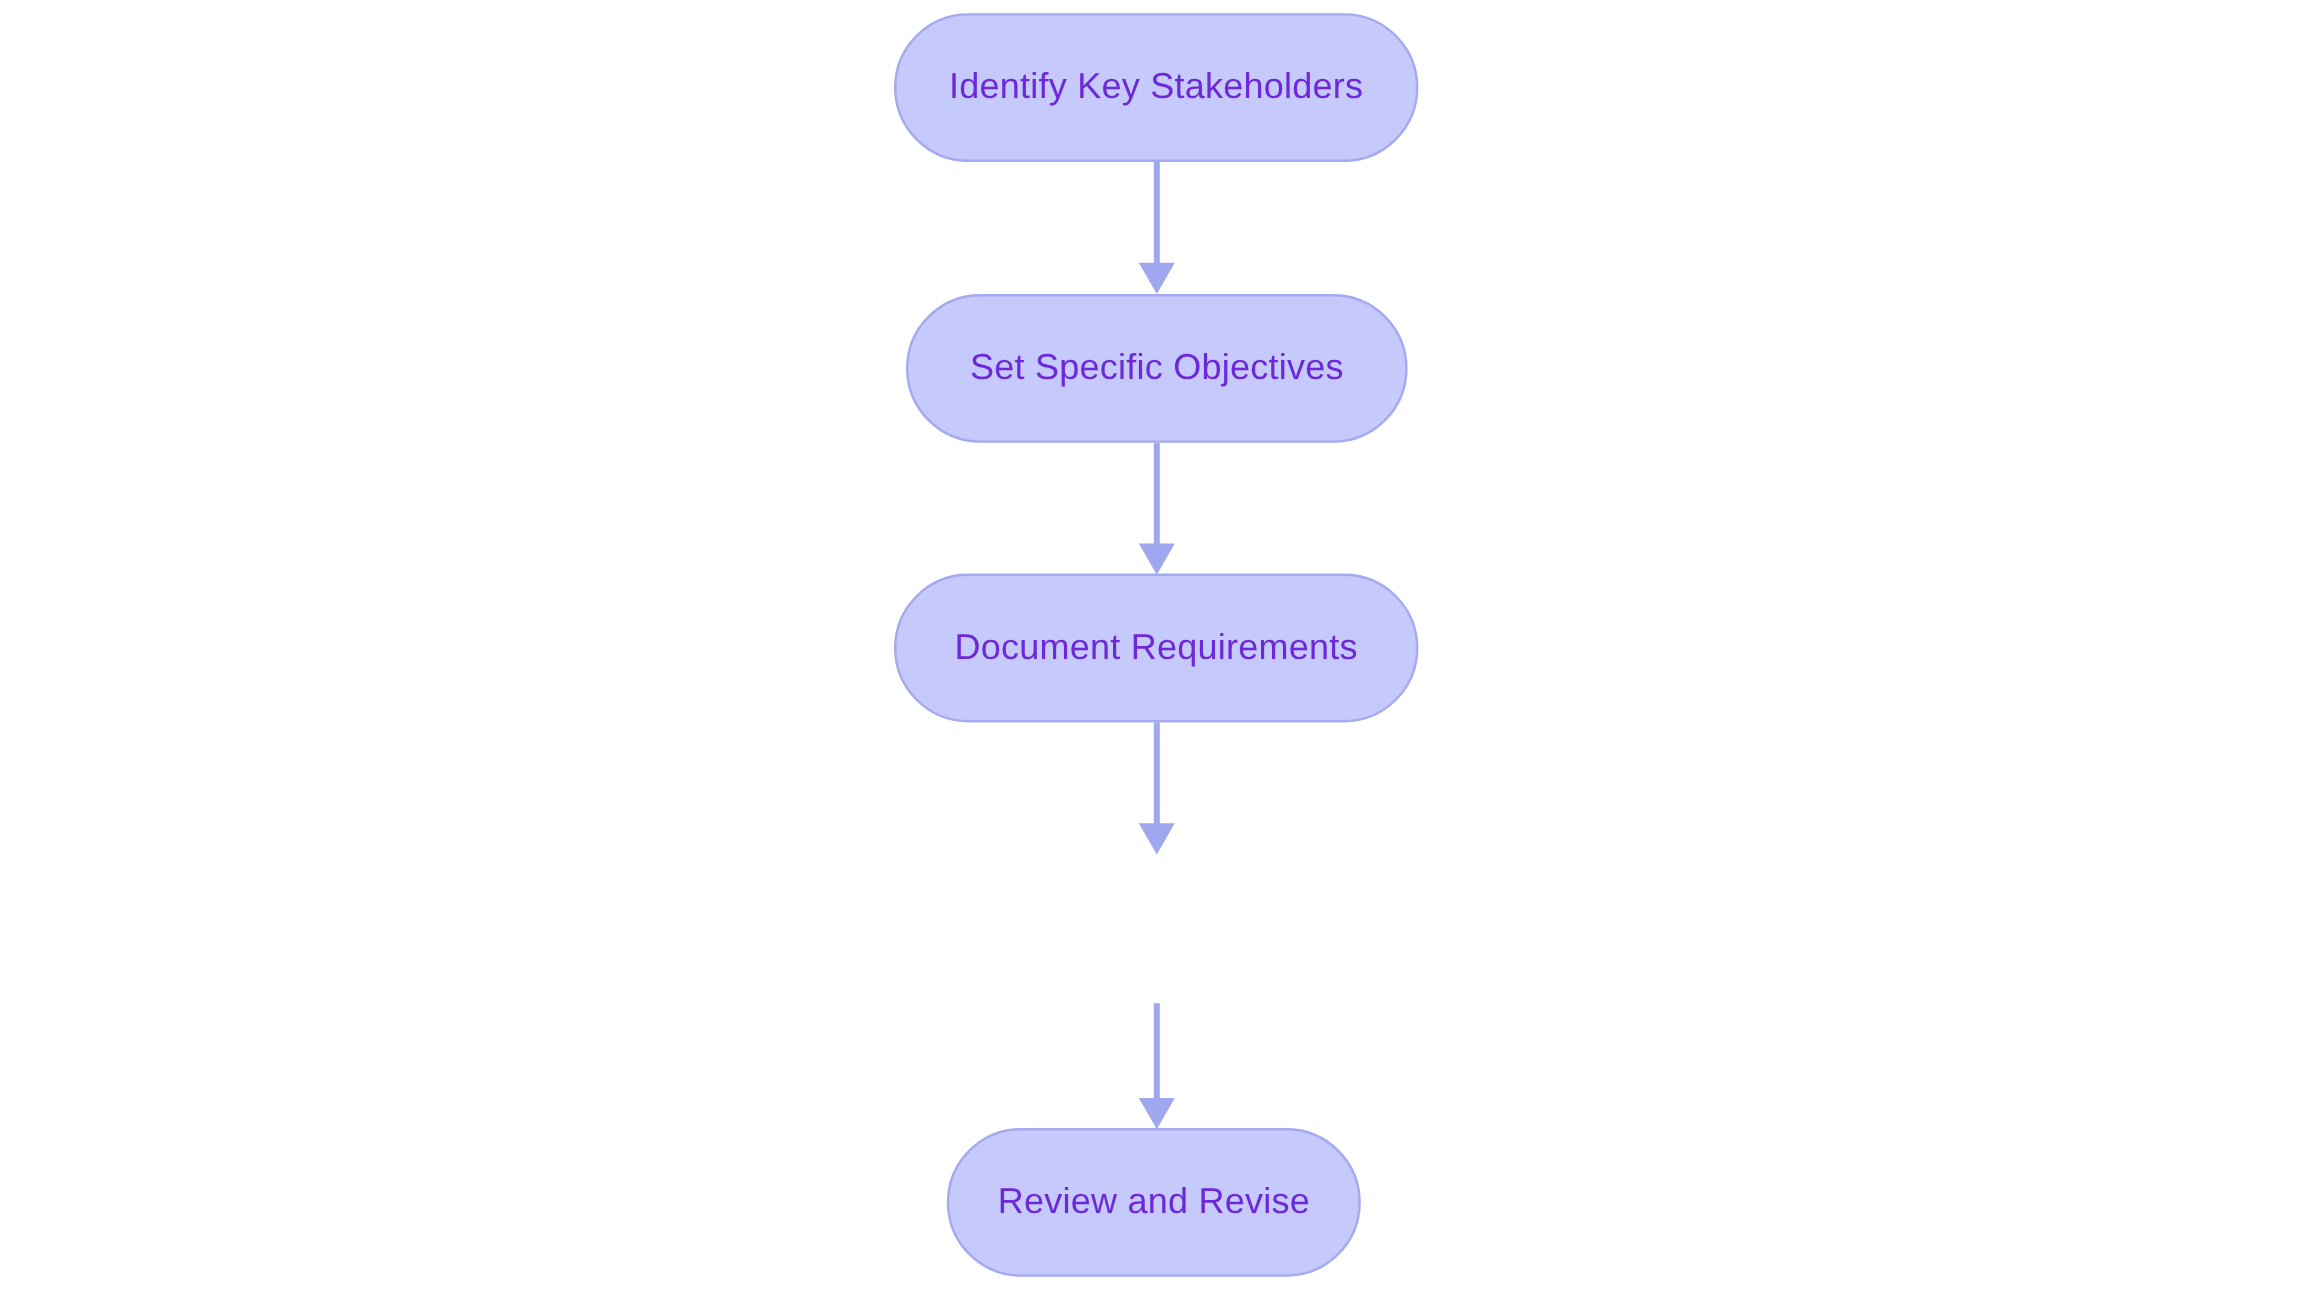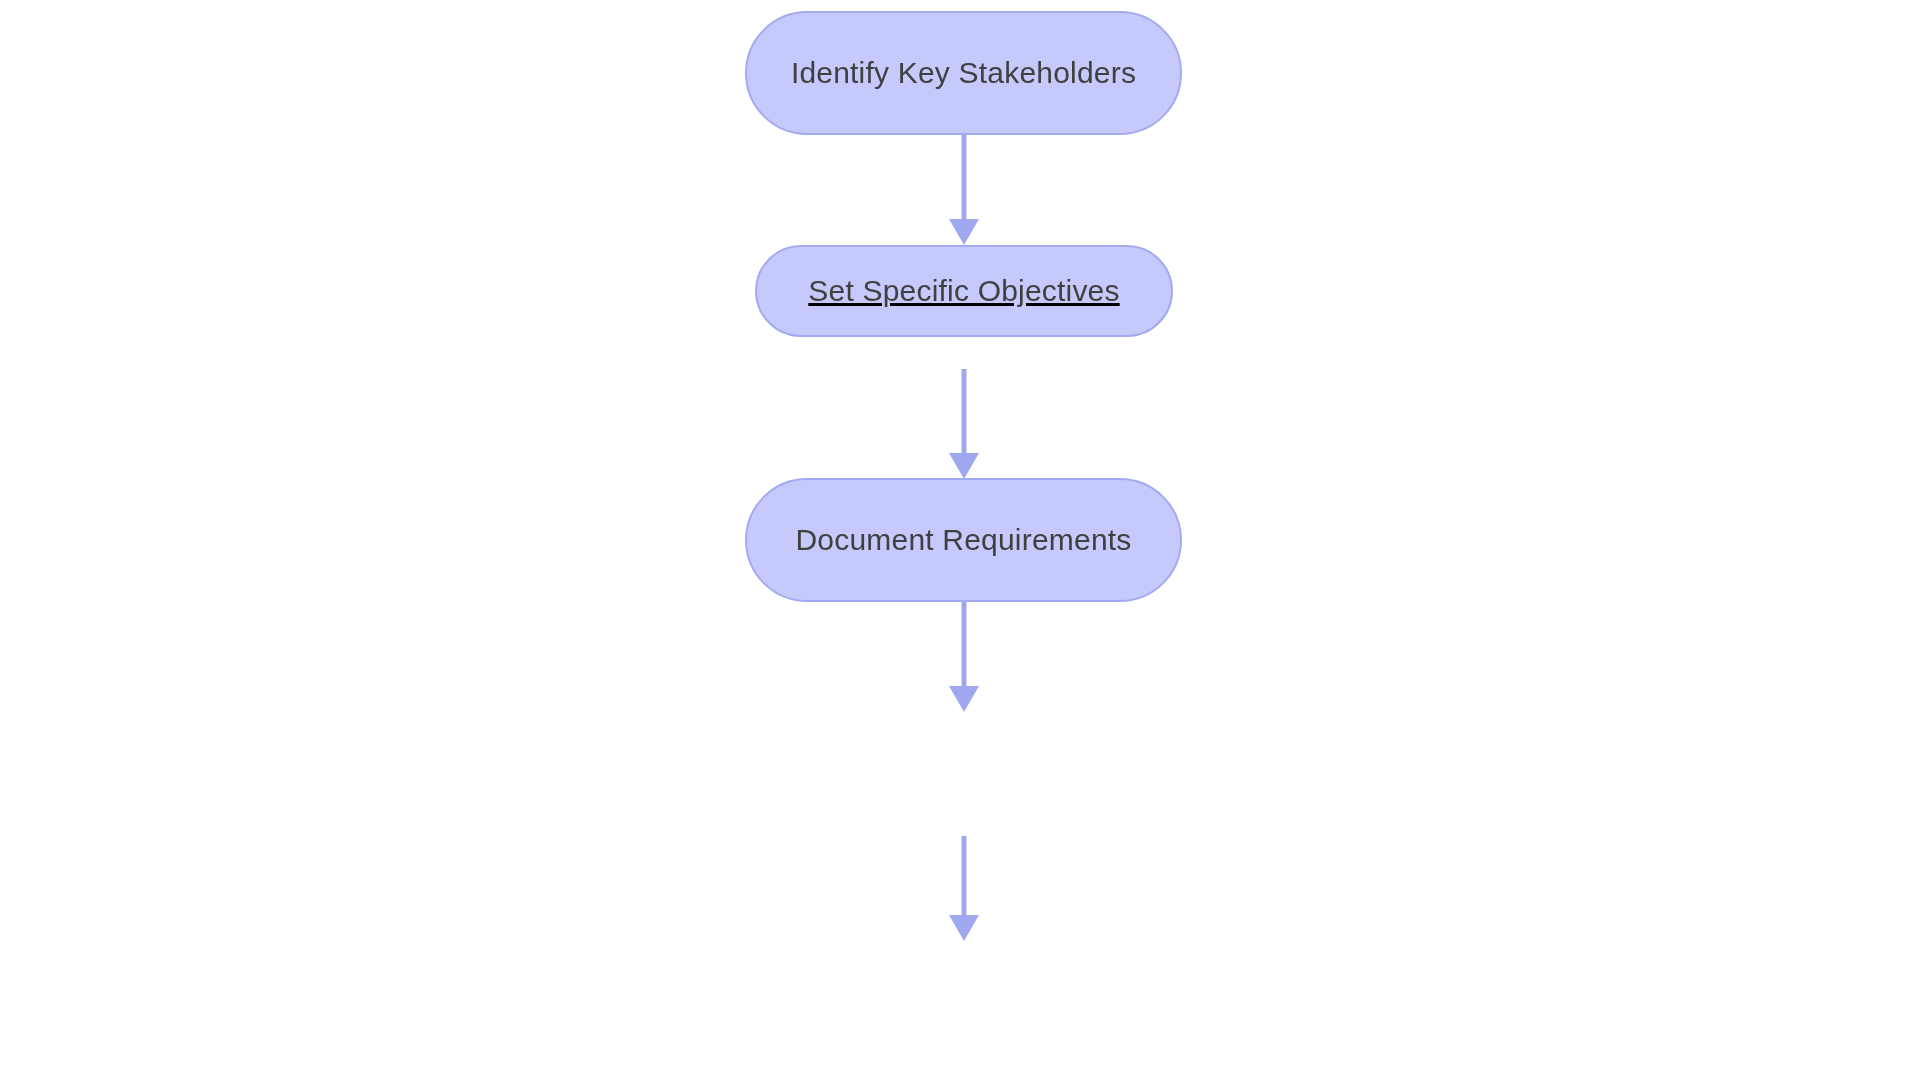--- a/index.html
+++ b/index.html
@@ -28,21 +28,21 @@
     display: flex;
     align-items: center;
     justify-content: center;
     background: #c6c9fb;
     border: 2px solid #a3aaef;
     border-radius: 999px;
     z-index: 2;
   }
 
   .flow-node-label {
-    color: #404040;
+    color: #6d28d9;
     font-family: "Liberation Sans", sans-serif;
     font-size: 30px;
     font-weight: 400;
     letter-spacing: 0.2px;
     line-height: 1;
     white-space: nowrap;
     user-select: none;
   }
 
   .flow-connector {
@@ -64,21 +64,21 @@
     <span class="flow-node-label">Identify Key Stakeholders</span>
   </div>
 
   <div class="flow-connector" style="left:948px; top:135px; width:32px; height:110px;">
     <svg width="32" height="110" viewBox="0 0 32 110">
       <line x1="16" y1="0" x2="16" y2="86" stroke="#9fa8ee" stroke-width="5"></line>
       <polygon points="1,84 31,84 16,110" fill="#9fa8ee"></polygon>
     </svg>
   </div>
 
-  <div class="flow-node" style="left:755px; top:245px; width:418px; height:92px;text-decoration:underline;">
+  <div class="flow-node" style="left:755px; top:245px; width:418px; height:124px;">
     <span class="flow-node-label">Set Specific Objectives</span>
   </div>
 
   <div class="flow-connector" style="left:948px; top:369px; width:32px; height:110px;">
     <svg width="32" height="110" viewBox="0 0 32 110">
       <line x1="16" y1="0" x2="16" y2="86" stroke="#9fa8ee" stroke-width="5"></line>
       <polygon points="1,84 31,84 16,110" fill="#9fa8ee"></polygon>
     </svg>
   </div>
 
@@ -94,14 +94,17 @@
   </div>
 
 
   <div class="flow-connector" style="left:948px; top:836px; width:32px; height:105px;">
     <svg width="32" height="105" viewBox="0 0 32 105">
       <line x1="16" y1="0" x2="16" y2="81" stroke="#9fa8ee" stroke-width="5"></line>
       <polygon points="1,79 31,79 16,105" fill="#9fa8ee"></polygon>
     </svg>
   </div>
 
+  <div class="flow-node" style="left:789px; top:940px; width:345px; height:124px;">
+    <span class="flow-node-label">Review and Revise</span>
+  </div>
 
 </div>
 
 </body></html>

